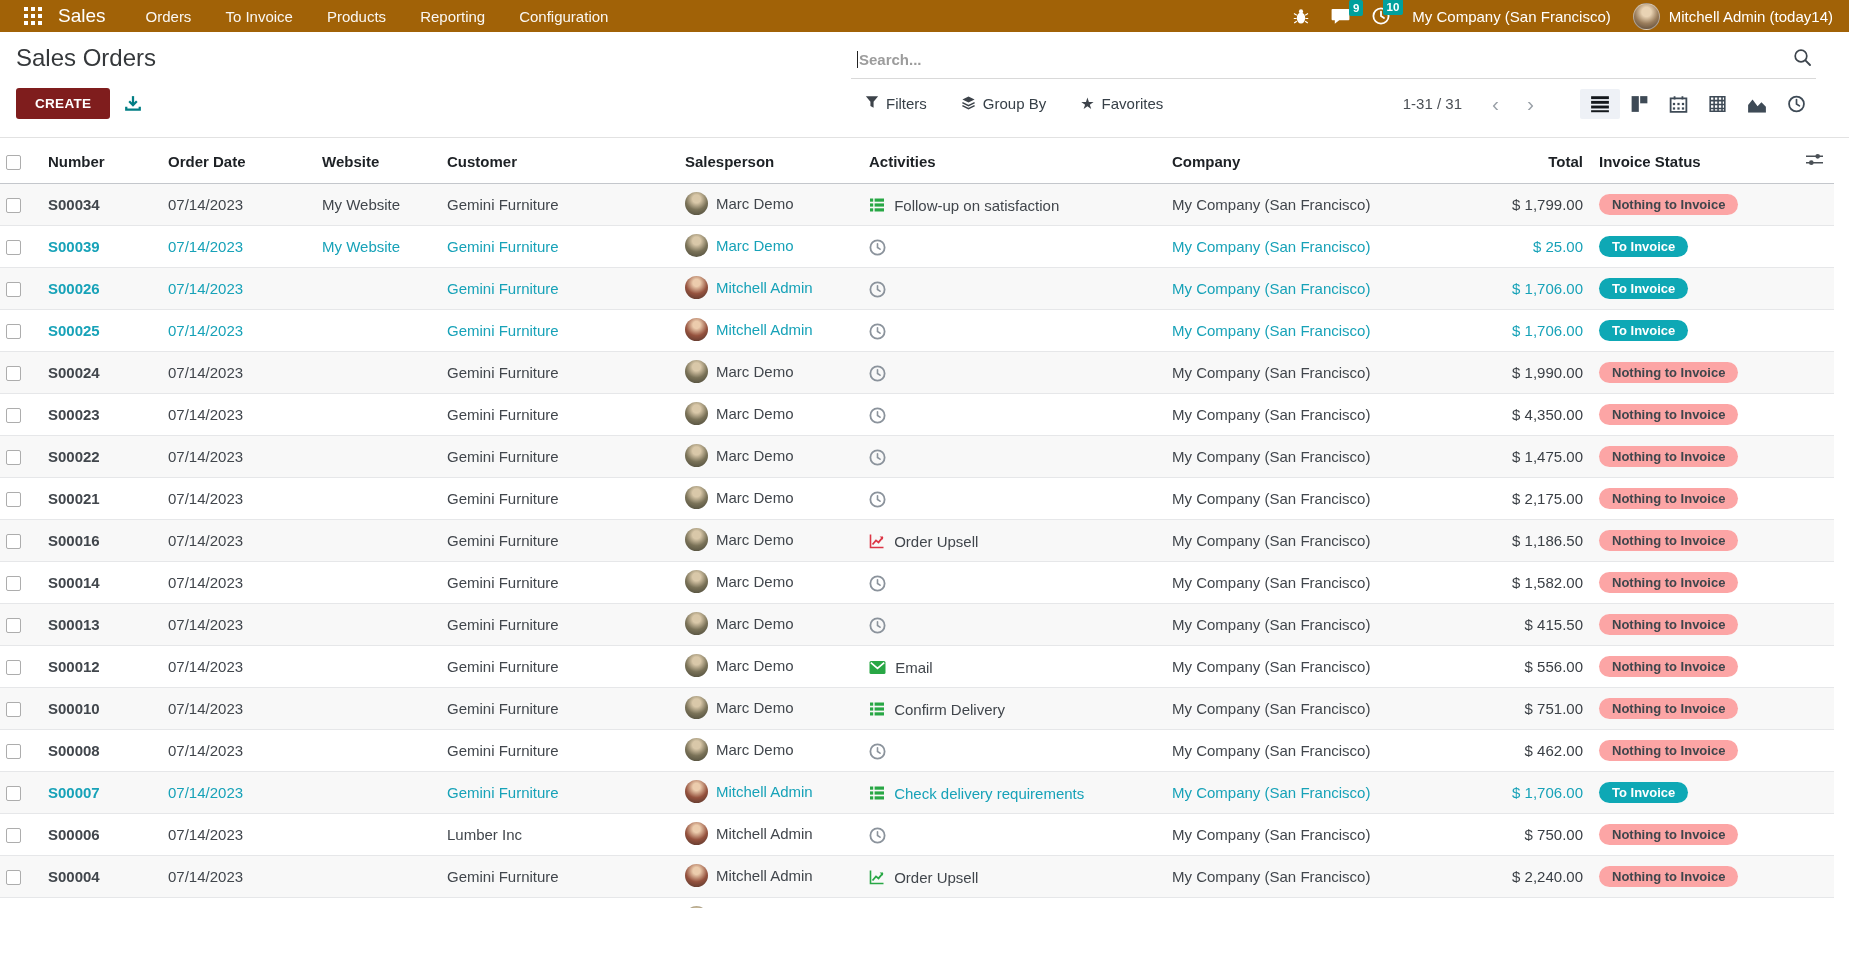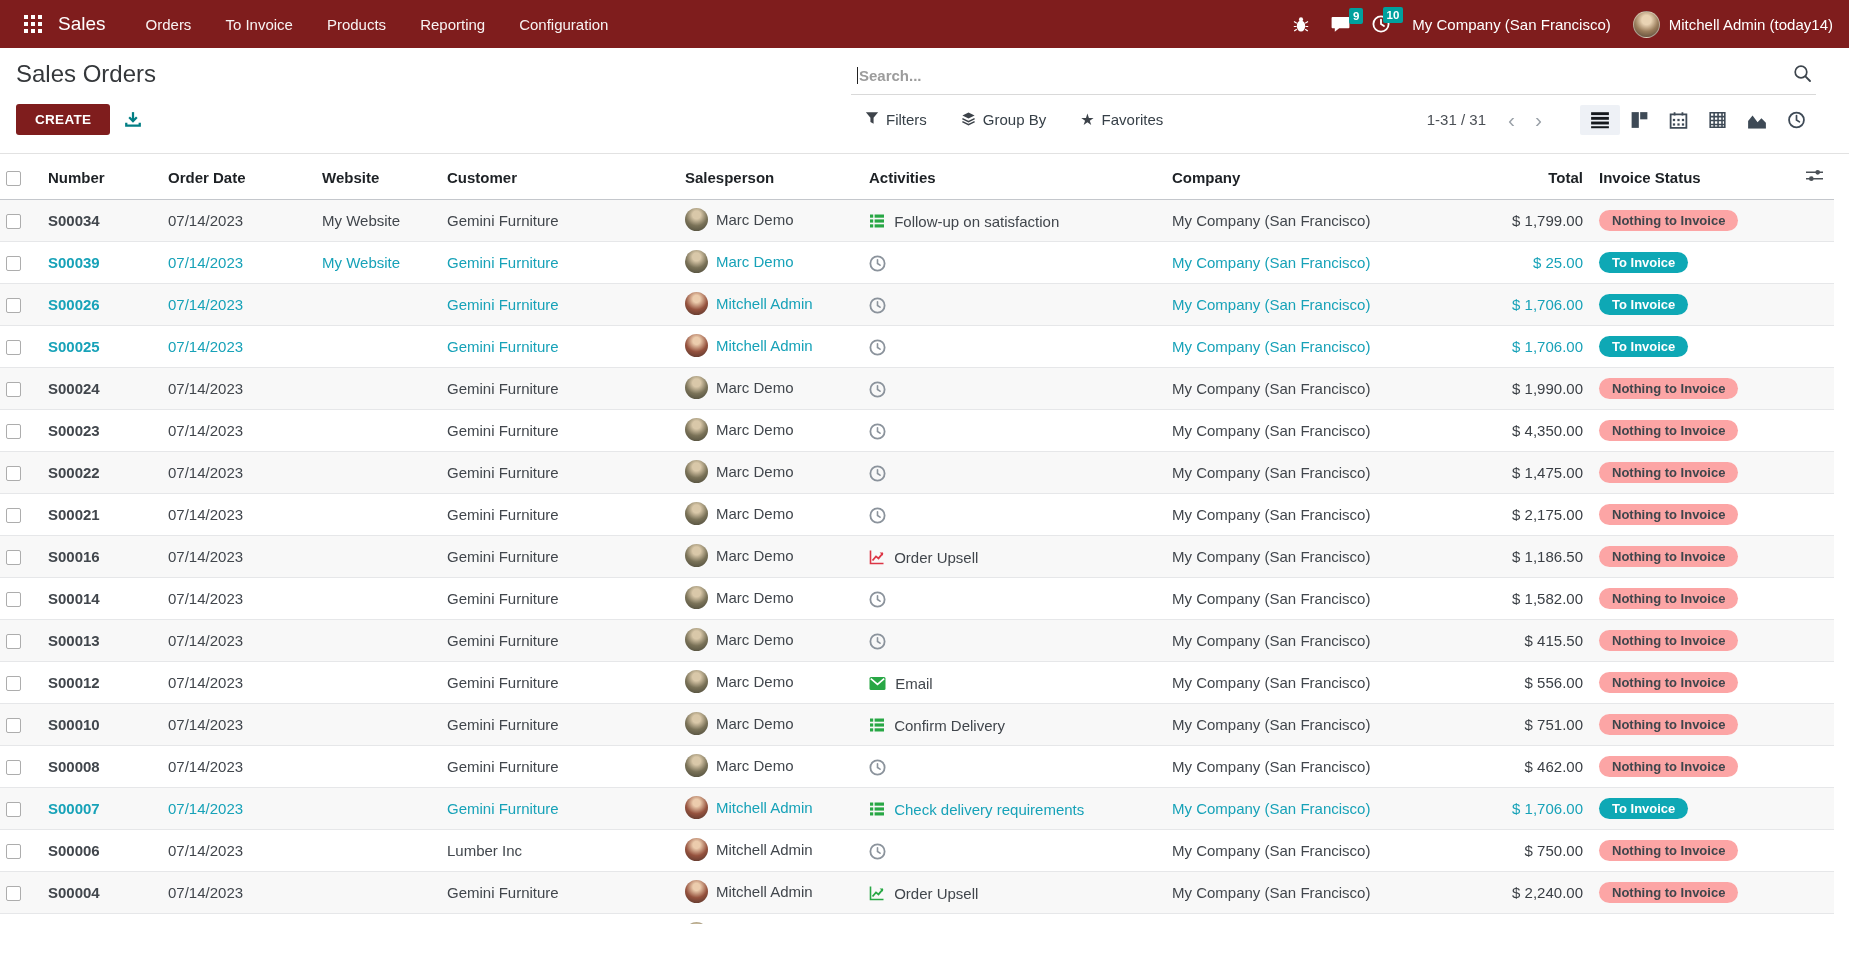--- a/index.html
+++ b/index.html
@@ -1,20 +1,20 @@
 <!DOCTYPE html>
 <html><head>
 <meta charset="utf-8">
 <style>
   * { margin:0; padding:0; box-sizing:border-box; }
   html,body { width:1849px; height:955px; overflow:hidden; background:#fff;
     font-family:"Liberation Sans","DejaVu Sans",sans-serif; color:#41464c; }
 
   
-  .nav { height:48px; background:#7f1d1d; display:flex; align-items:center; color:#fff; padding:0 16px; }
+  .nav { height:32px; background:#a16207; display:flex; align-items:center; color:#fff; padding:0 16px; }
   .nav-left { display:flex; align-items:center; gap:8px; }
   .apps-btn { width:34px; height:34px; display:flex; align-items:center; justify-content:center; cursor:pointer; }
   .brand { font-size:19px; font-weight:500; margin-right:18px; cursor:pointer; }
   .nav-menu { display:flex; align-items:center; gap:6px; }
   .nav-item { font-size:15px; padding:8px 14px; border-radius:2px; color:rgba(255,255,255,.95); cursor:pointer; }
   .nav-right { margin-left:auto; display:flex; align-items:center; gap:22px; }
   .tray-icon { position:relative; display:flex; align-items:center; cursor:pointer; }
   .tray-badge { position:absolute; top:-8px; right:-13px; background:#00A09D; color:#fff;
     font-size:11.5px; font-weight:700; padding:1px 4px; border-radius:2px; line-height:14px; }
   .nav-company { font-size:15px; cursor:pointer; }
@@ -31,21 +31,21 @@
     border-bottom:1px solid #d9d9d9; padding:6px 4px 7px 6px; }
   .caret { width:1px; height:17px; background:#222; margin-right:1px; }
   .search-placeholder { color:#9c9c9c; font-size:15px; flex:1;font-weight:bold; }
   .cp-row2 { display:flex; align-items:center; margin-top:9px; }
   .btn-create { background:#7f1d1d; color:#fff; border:none; font-weight:700; font-size:13.5px;
     letter-spacing:.3px; padding:8px 19px; border-radius:3px; cursor:pointer; font-family:inherit; }
   .export-btn { margin-left:14px; cursor:pointer; display:flex; align-items:center; }
   .cp-right { margin-left:auto; width:965px; display:flex; align-items:center; }
   .search-opts { display:flex; align-items:center; gap:34px; padding-left:14px; }
   .search-opt { display:flex; align-items:center; gap:7px; font-size:15px; font-weight:500; color:#374048; cursor:pointer; }
-  .pager-zone { margin-left:auto; display:flex; align-items:center; gap:4px; }
+  .pager-zone { margin-left:auto; display:flex; align-items:center; gap:12px; }
   .pager-text { font-size:15px; color:#4a4f55; margin-right:10px; }
   .pager-arrow { font-size:21px; color:#9aa1a8; padding:0 8px; cursor:pointer; line-height:1; }
   .view-switcher { display:flex; align-items:center; margin-left:26px; }
   .view-btn { padding:6px 10px; display:flex; align-items:center; cursor:pointer; border-radius:2px; }
   .view-btn.active { background:#eef1f6; }
 
   
   .list-region { position:relative; margin-top:12px; border-top:1px solid #e2e2e2; height:770px; }
   table.orders { border-collapse:collapse; table-layout:fixed; width:1834px; }
   col.c1{width:42px} col.c2{width:120px} col.c3{width:154px} col.c4{width:125px}

